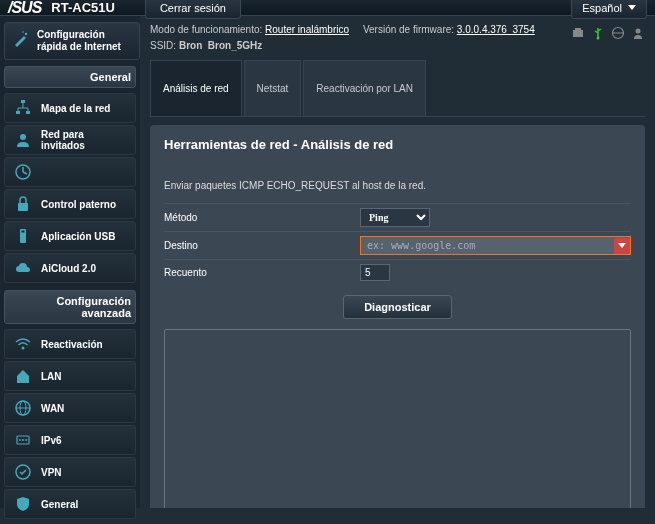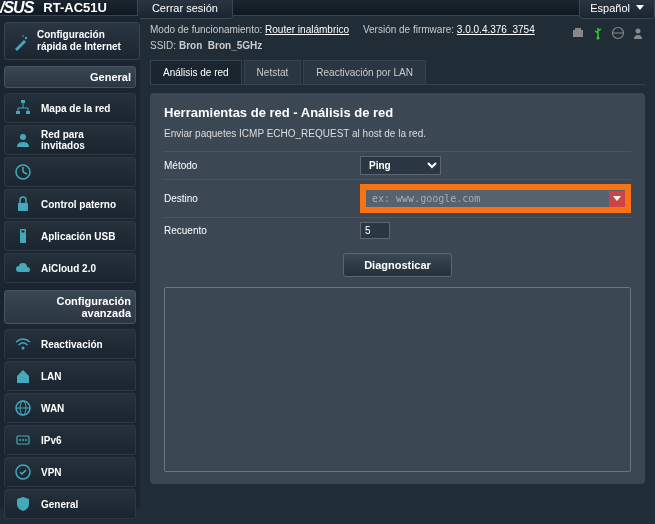--- a/index.html
+++ b/index.html
@@ -10,21 +10,21 @@
   width: 655px;
   height: 524px;
   overflow: hidden;
   font-size: 11px;
 }
 .topbar {
   height: 16px;
   background: linear-gradient(to bottom, #1a2530, #0d1820);
   display: flex;
   align-items: center;
-  padding: 0 0;
+  padding: 0 8px;
   border-bottom: 1px solid #364450;
 }
 .logo {
   font-family: Arial, sans-serif;
   font-weight: bold;
   font-size: 16px;
   letter-spacing: -1px;
   color: #fff;
   margin-right: 10px;
   font-style: italic;
@@ -69,21 +69,21 @@
   flex-direction: column;
   padding-top: 4px;
 }
 .sb-hero {
   background: linear-gradient(to bottom, #2a3642, #1a2530);
   border: 1px solid #364450;
   border-radius: 3px;
   margin: 2px 0 6px 4px;
   padding: 6px 6px;
   display: flex;
-  align-items: flex-end;
+  align-items: flex-start;
   gap: 6px;
   cursor: pointer;
 }
 .sb-hero .txt { font-size: 10px; font-weight: bold; line-height: 1.2; }
 .sb-section-header {
   background: linear-gradient(to bottom, #3a4854, #2a3642);
   text-align: right;
   font-weight: bold;
   font-size: 11px;
   padding: 4px;
@@ -129,21 +129,21 @@
 .info-bar .info-text { flex: 1; line-height: 1.6; }
 .info-link { color: #fff; text-decoration: underline; cursor: pointer; text-align: right; }
 .status-icons { display: flex; gap: 6px; align-items: center; padding-top: 4px; }
 .status-icons span { width: 14px; height: 14px; display: inline-flex; align-items: center; justify-content: center; }
 .tabs {
   display: flex;
   margin-top: 6px;
   border-bottom: 1px solid #364450;
 }
 .tab {
-  padding: 6px 12px;
+  padding: 22px 12px;
   font-size: 10px;
   cursor: pointer;
   background: #2a3642;
   border: 1px solid #364450;
   border-bottom: none;
   margin-right: 2px;
   color: #ccc;
 }
 .tab.active {
   background: #1a2530;
@@ -151,21 +151,21 @@
 }
 .panel {
   background: #3b4854;
   border-radius: 4px;
   margin-top: 8px;
   padding: 12px 14px;
 }
 .panel h2 {
   font-size: 13px;
   font-weight: bold;
-  margin-bottom: 8px;
+  margin-bottom: 28px;
 }
 .panel .desc {
   font-size: 10px;
   color: #ddd;
   margin-bottom: 12px;
 }
 .form-row {
   display: flex;
   align-items: center;
   border-top: 1px solid #4a5662;
@@ -177,26 +177,26 @@
   font-size: 10px;
 }
 .form-row .control { flex: 1; }
 select, input[type=text] {
   background: #2a3642;
   border: 1px solid #5a6672;
   color: #fff;
   font-size: 10px;
   padding: 2px 4px;
 }
-.method-select { width: 81px; font-weight: bold; }
+.method-select { width: 70px; font-weight: bold; font-family: Liberation Serif, serif; }
 .target-wrap {
   display: flex;
   align-items: center;
   background: #56626e;
-  border: 6px solid #f97316;
+  border: 1px solid #f97316;
 }
 .target-wrap input {
   flex: 1;
   background: transparent;
   border: none;
   color: #bbb;
   padding: 3px 6px;
   font-family: monospace;
 }
 .target-wrap input::placeholder { color: #aab; }

